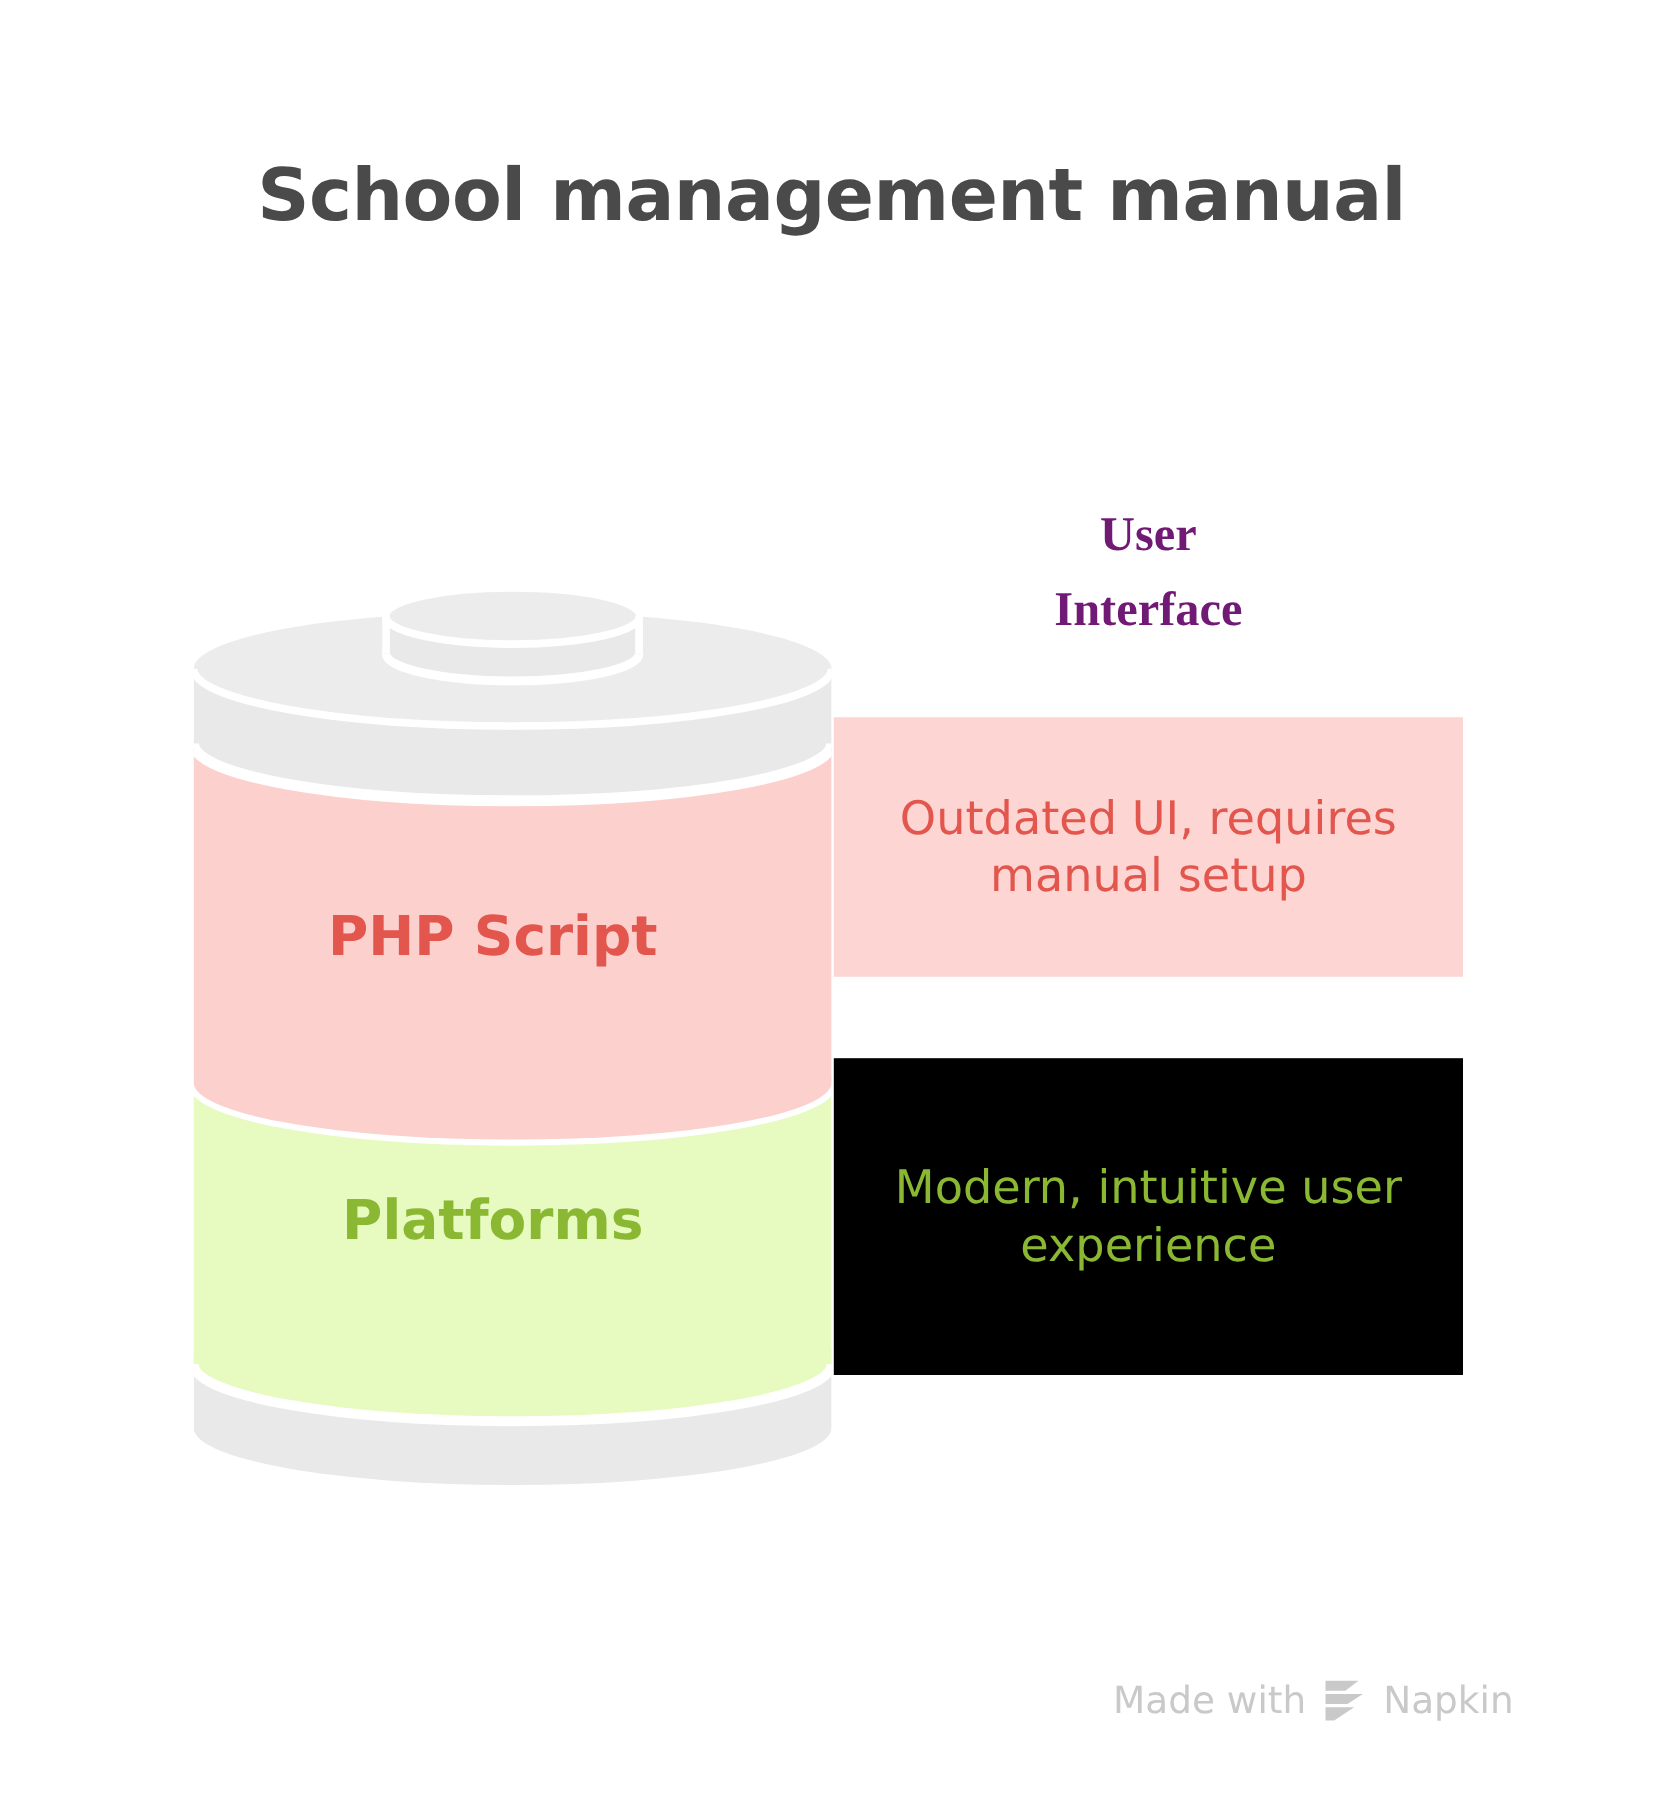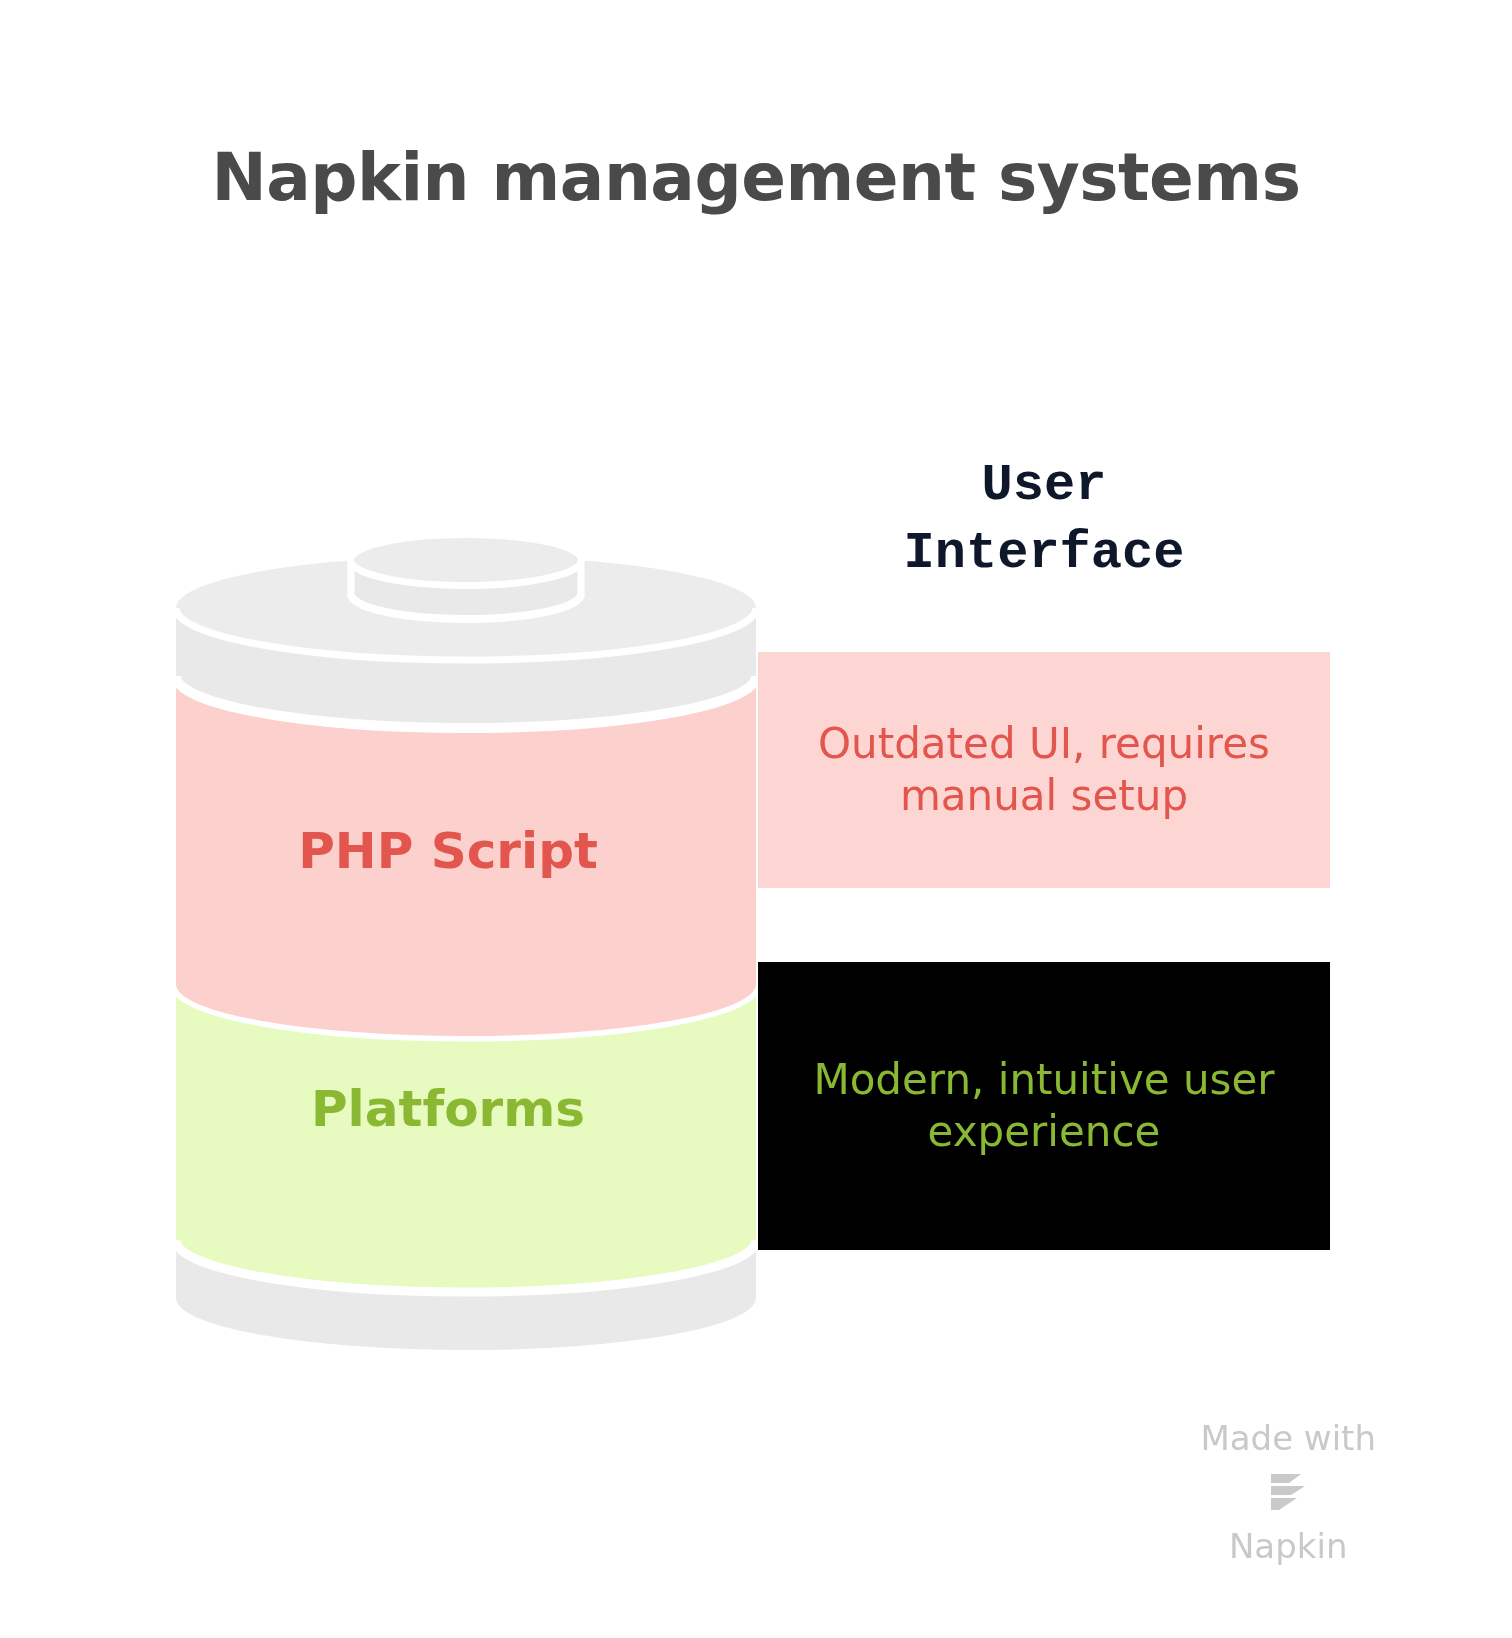--- a/index.html
+++ b/index.html
@@ -37,25 +37,25 @@
   
   #column-header {
     position: absolute;
     left: 758px;
     top: 452px;
     width: 572px;
     text-align: center;
   }
   .col-head-line {
     display: block;
-    font-family: Liberation Mono, monospace;
+    font-family: Liberation Serif, serif;
     font-weight: 700;
-    font-size: 52px;
+    font-size: 44px;
     line-height: 68px;
-    color: #0f172a;
+    color: #701a75;
   }
 
   
   #cylinder {
     position: absolute;
     left: 176px;
     top: 528px;
     width: 580px;
     height: 828px;
   }
@@ -108,36 +108,35 @@
 
   
   #watermark {
     position: absolute;
     right: 136px;
     bottom: 72px;
     display: flex;
     align-items: center;
     gap: 14px;
     color: #c9c9c9;
-    flex-direction: column;
   }
   #watermark .wm-text {
     font-family: "DejaVu Sans", sans-serif;
     font-size: 34px;
     line-height: 40px;
     color: #c9c9c9;
     white-space: nowrap;
   }
   #watermark .wm-logo { display: block; }
 </style>
 </head>
 <body>
 
 <div id="title-block">
-  <span class="title-line">Napkin management systems</span>
+  <span class="title-line">School management manual</span>
 </div>
 
 <div id="column-header">
   <span class="col-head-line">User</span>
   <span class="col-head-line">Interface</span>
 </div>
 
 <div id="cylinder">
   <svg width="580" height="828" viewBox="0 0 580 828" xmlns="http://www.w3.org/2000/svg">
 

